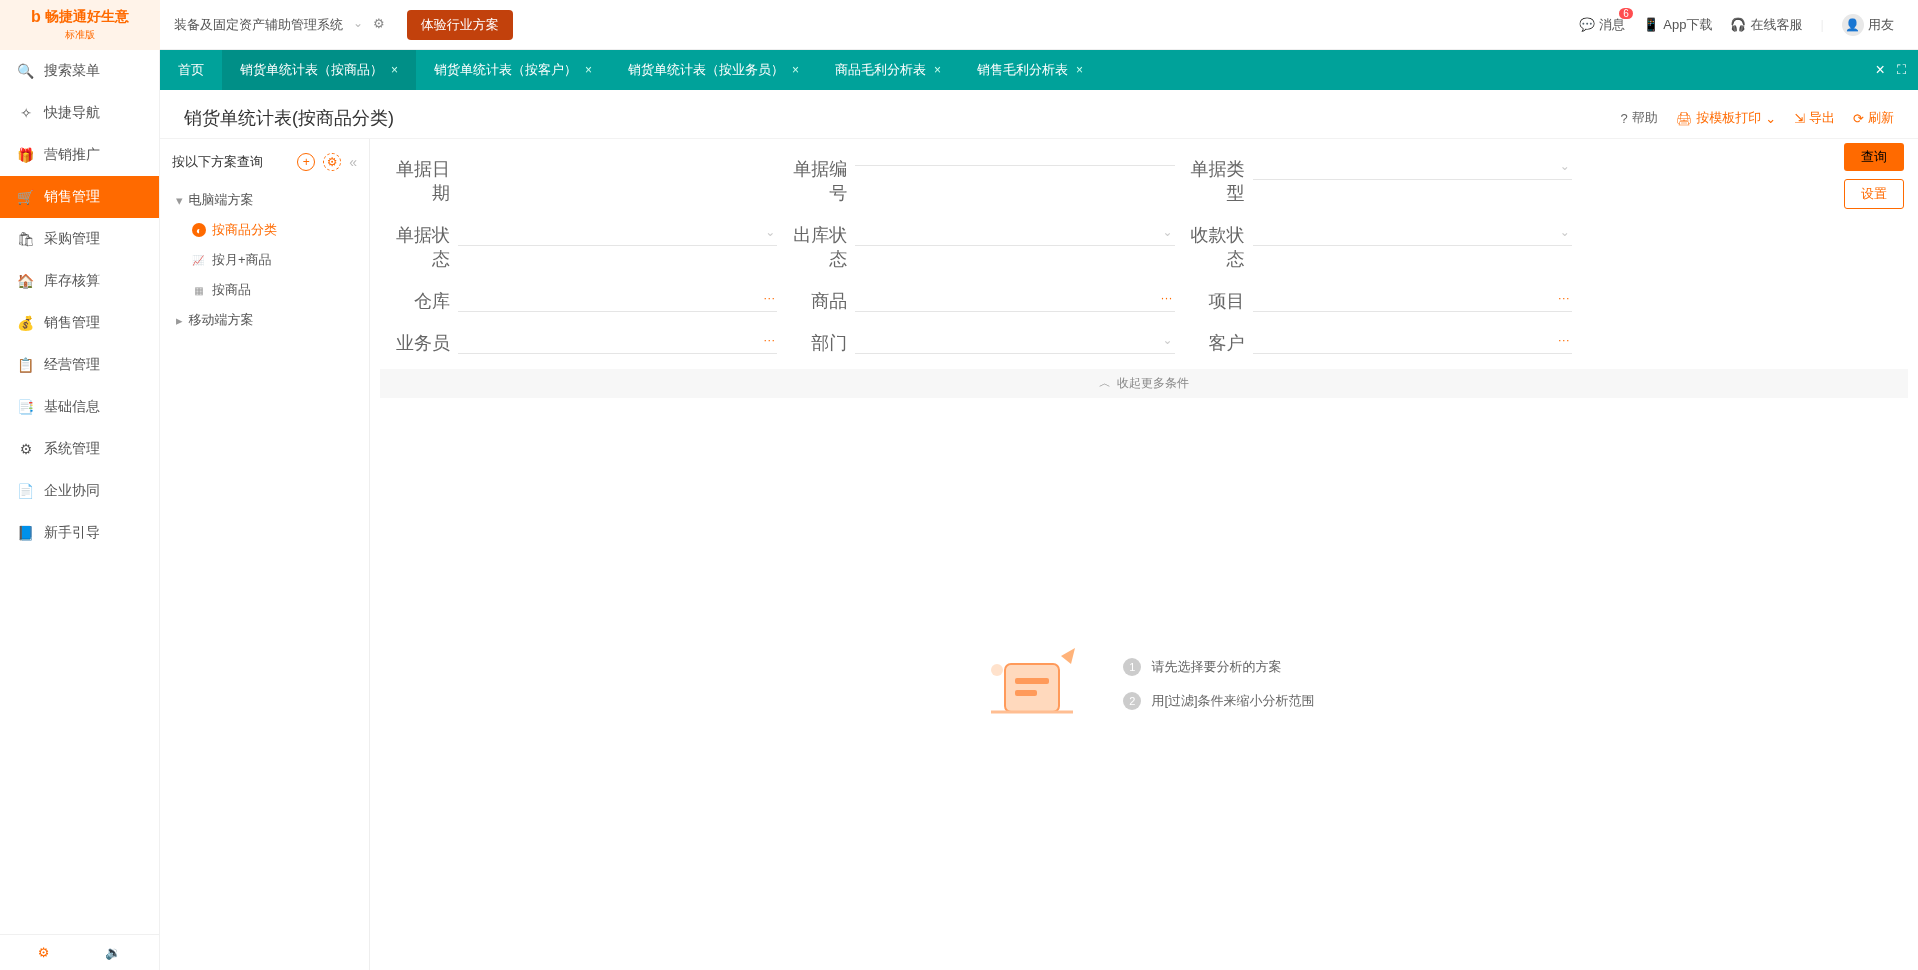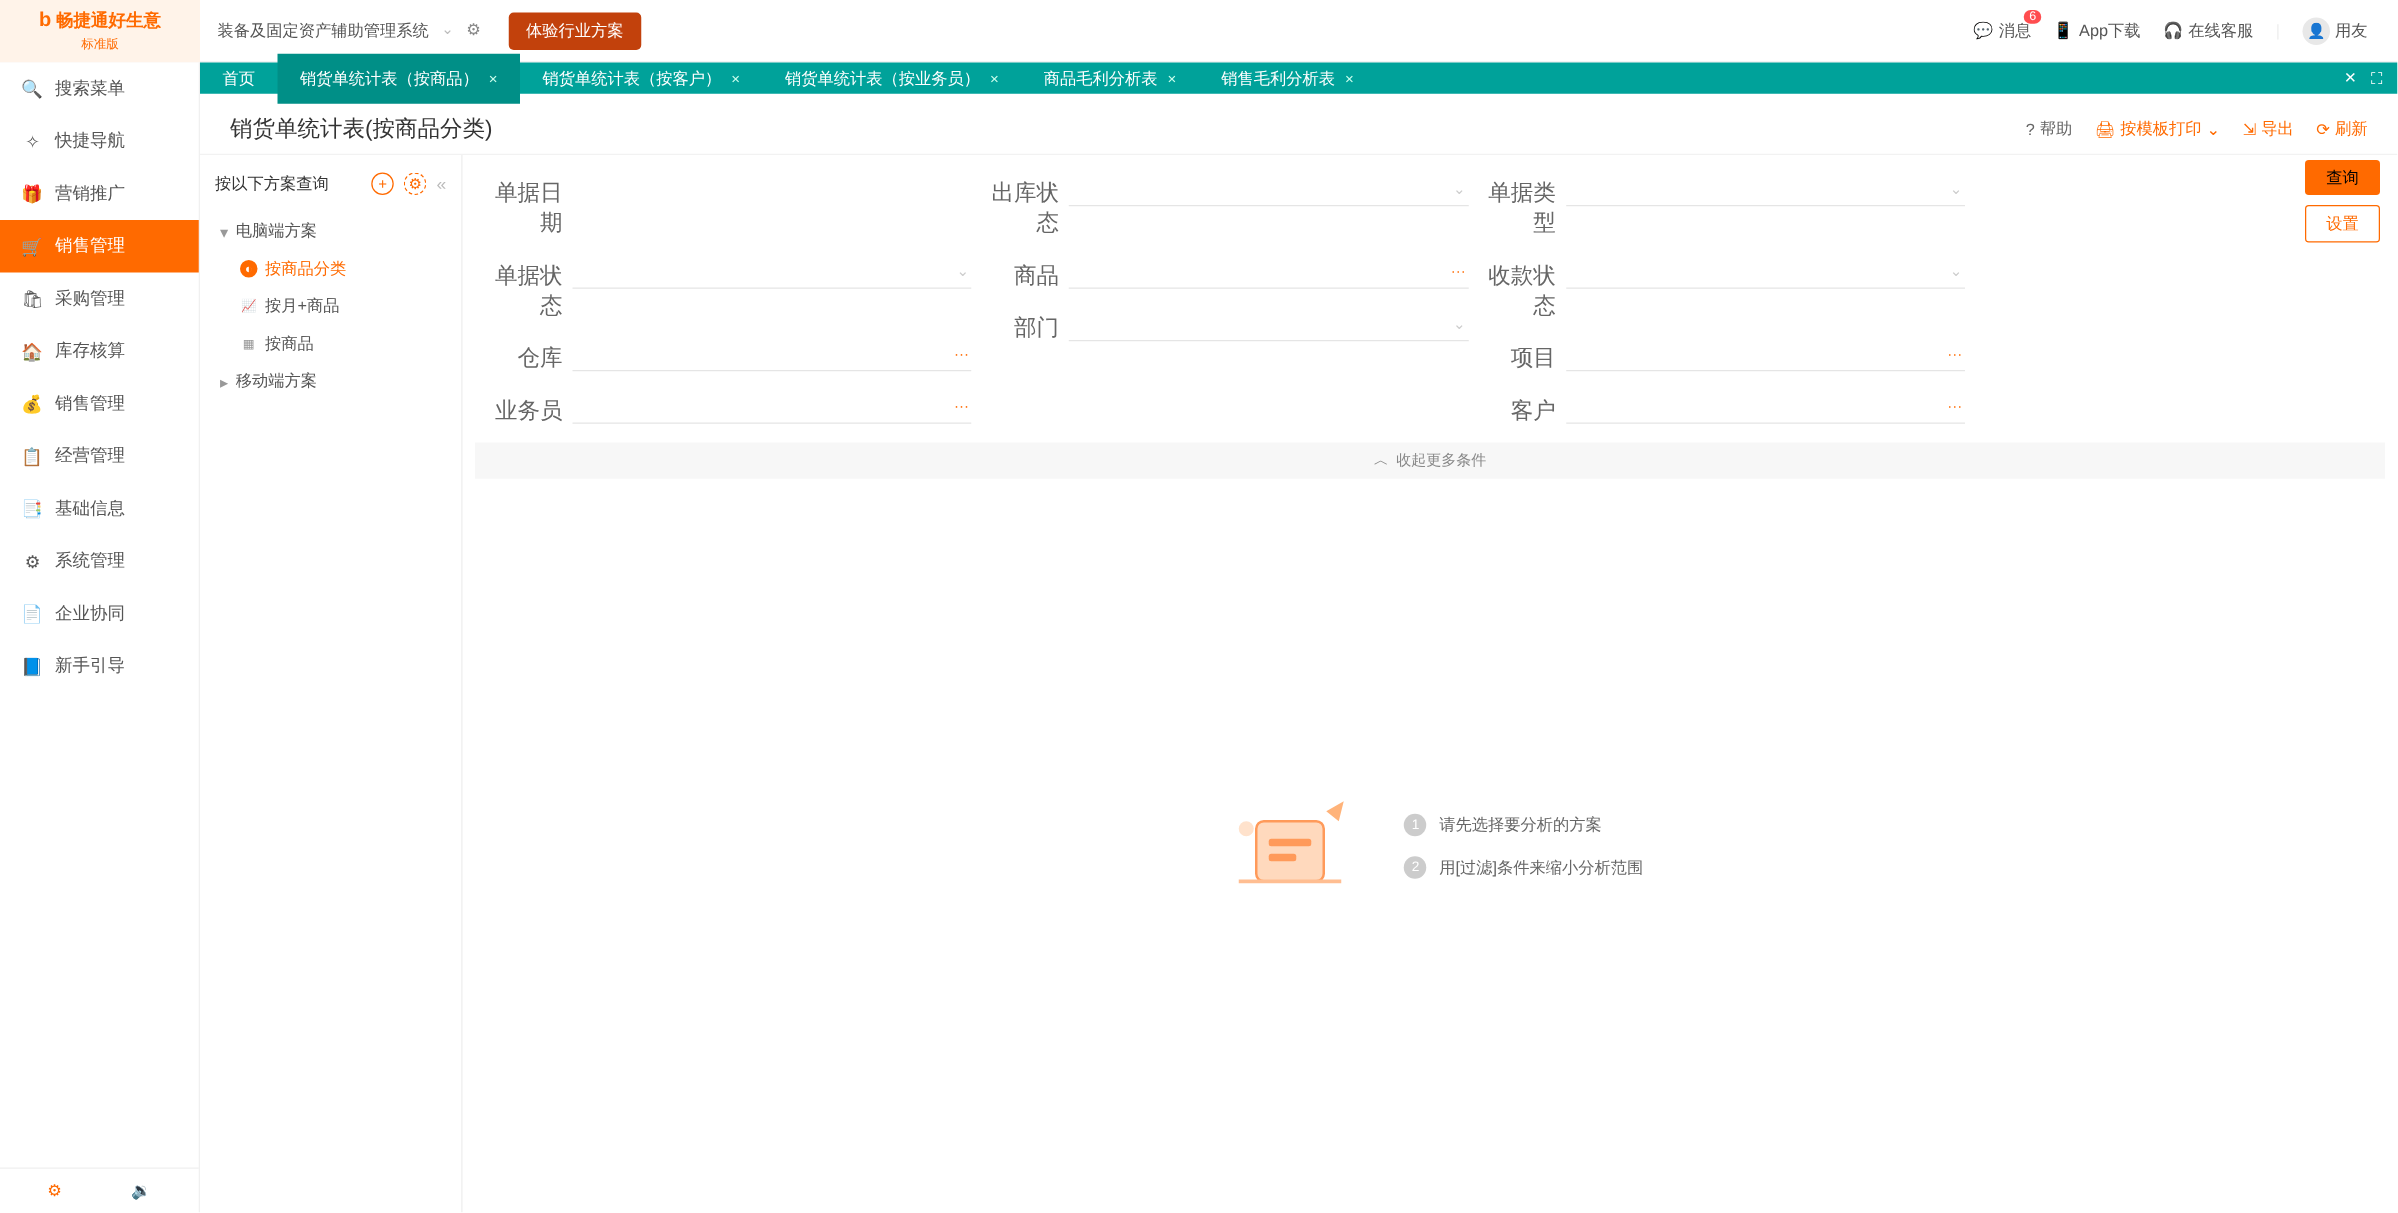--- a/index.html
+++ b/index.html
@@ -17,21 +17,21 @@
 .badge{position:relative}
 .badge-num{position:absolute;top:-8px;right:-8px;background:#ff4d4f;color:#fff;border-radius:8px;font-size:10px;padding:0 4px;min-width:14px;text-align:center}
 .avatar{width:22px;height:22px;border-radius:50%;background:#e8e8e8;display:flex;align-items:center;justify-content:center;color:#bbb;font-size:12px}
 .body{display:flex;flex:1;min-height:0}
 .sidebar{width:160px;background:#fff;border-right:1px solid #f0f0f0;display:flex;flex-direction:column}
 .side-item{display:flex;align-items:center;gap:10px;padding:12px 18px;color:#555;cursor:pointer;font-size:14px}
 .side-item.active{background:#ff6a00;color:#fff}
 .side-item .icon{width:16px;height:16px;display:flex;align-items:center;justify-content:center}
 .side-bottom{margin-top:auto;display:flex;justify-content:space-around;padding:10px;border-top:1px solid #f0f0f0;color:#ff6a00}
 .main{flex:1;display:flex;flex-direction:column;min-width:0}
-.tabbar{background:#00a29a;display:flex;align-items:center;height:25px;color:#fff}
+.tabbar{background:#00a29a;display:flex;align-items:center;height:40px;color:#fff}
 .tab{padding:0 18px;height:40px;display:flex;align-items:center;gap:8px;cursor:pointer;font-size:13px}
 .tab.active{background:#008f87}
 .tab-close{color:#cfe;cursor:pointer;font-size:12px}
 .tab-right{margin-left:auto;display:flex;align-items:center;gap:12px;padding-right:12px}
 .page-head{display:flex;align-items:center;padding:16px 24px 8px;border-bottom:1px solid #f2f2f2}
 .page-title{font-size:18px;color:#333}
 .head-actions{margin-left:auto;display:flex;align-items:center;gap:18px;color:#666;font-size:13px}
 .head-ico{display:flex;align-items:center;gap:4px;cursor:pointer}
 .head-ico.orange{color:#ff6a00}
 .content{flex:1;display:flex;min-height:0}
@@ -302,20 +302,26 @@
                   <div class="fbody">
                     <div class="sel orange-more">
                       <span>···</span>
                     </div>
                   </div>
                 </div>
             </div>
 
             <div class="fcol c2">
               <div class="frow">
+                  <div class="flabel">单据编号</div>
+                  <div class="fbody">
+                    <div class="sel"></div>
+                  </div>
+                </div>
+              <div class="frow">
                   <div class="flabel">出库状态</div>
                   <div class="fbody">
                     <div class="sel">
                       <span>⌄</span>
                     </div>
                   </div>
                 </div>
               <div class="frow">
                   <div class="flabel">商品</div>
                   <div class="fbody">

